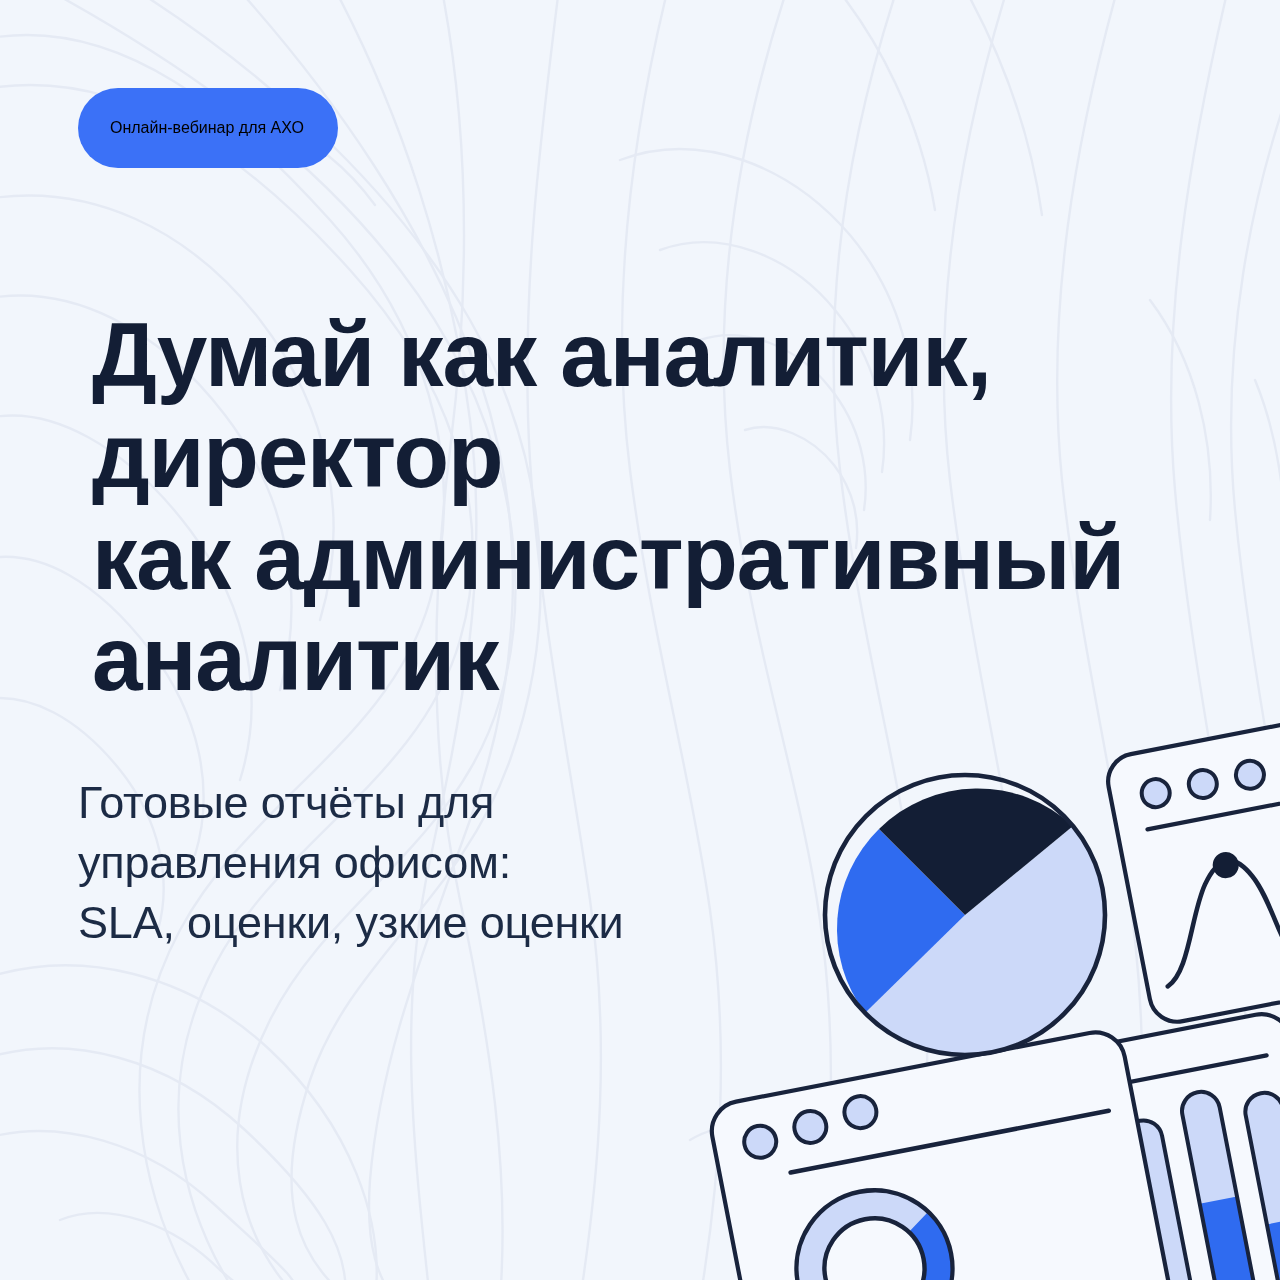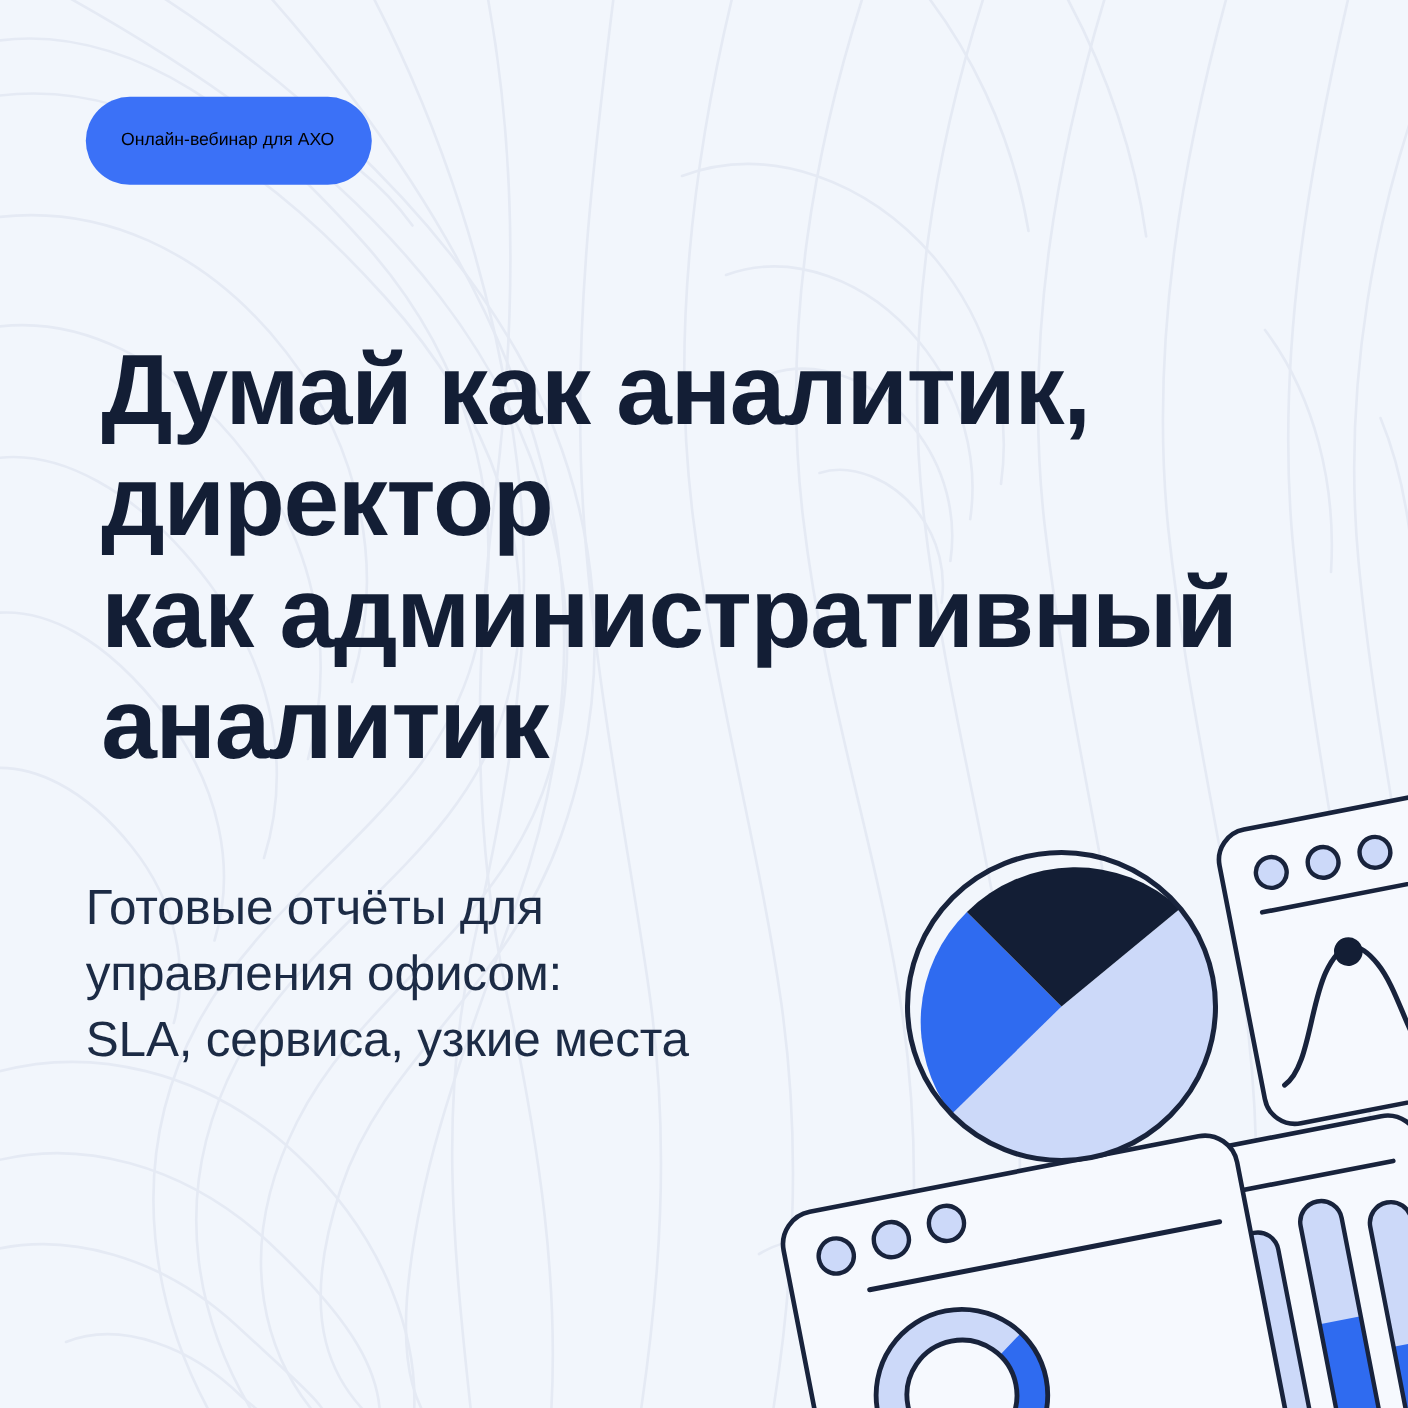--- a/index.html
+++ b/index.html
@@ -51,21 +51,21 @@
     font-weight: 700;
     line-height: 1.115;
     letter-spacing: -1.2px;
   }
   #headline .hl-line { display: block; white-space: nowrap; }
 
   
   #subtitle {
     position: absolute;
     left: 78px;
-    top: 750px;
+    top: 728px;
     width: 760px;
     color: #1C2B45;
     font-size: 45px;
     font-weight: 400;
     line-height: 1.33;
     letter-spacing: -0.2px;
   }
   #subtitle .sub-line { display: block; white-space: nowrap; }
 
   
@@ -130,21 +130,21 @@
   <h1 id="headline">
     <span class="hl-line">Думай как аналитик,</span>
     <span class="hl-line">директор</span>
     <span class="hl-line">как административный</span>
     <span class="hl-line">аналитик</span>
   </h1>
 
   <p id="subtitle">
     <span class="sub-line">Готовые отчёты для</span>
     <span class="sub-line">управления офисом:</span>
-    <span class="sub-line">SLA, сервиса, узкие места</span>
+    <span class="sub-line">SLA, оценки, узкие оценки</span>
   </p>
 
   <svg id="illustration" viewBox="0 0 1280 1280" aria-hidden="true">
 
     <g transform="translate(1255,1000) rotate(-11) translate(-1255,-1000)">
       <rect x="1152" y="735" width="210" height="272" rx="28" ry="28" fill="#F6F9FE" stroke="#18233C" stroke-width="4.2"></rect>
       <circle cx="1197" cy="778" r="14" fill="#CCD9F9" stroke="#18233C" stroke-width="4"></circle>
       <circle cx="1245" cy="778" r="14" fill="#CCD9F9" stroke="#18233C" stroke-width="4"></circle>
       <circle cx="1293" cy="778" r="14" fill="#CCD9F9" stroke="#18233C" stroke-width="4"></circle>
       <line x1="1182" y1="812" x2="1348" y2="812" stroke="#18233C" stroke-width="4.2" stroke-linecap="round"></line>

